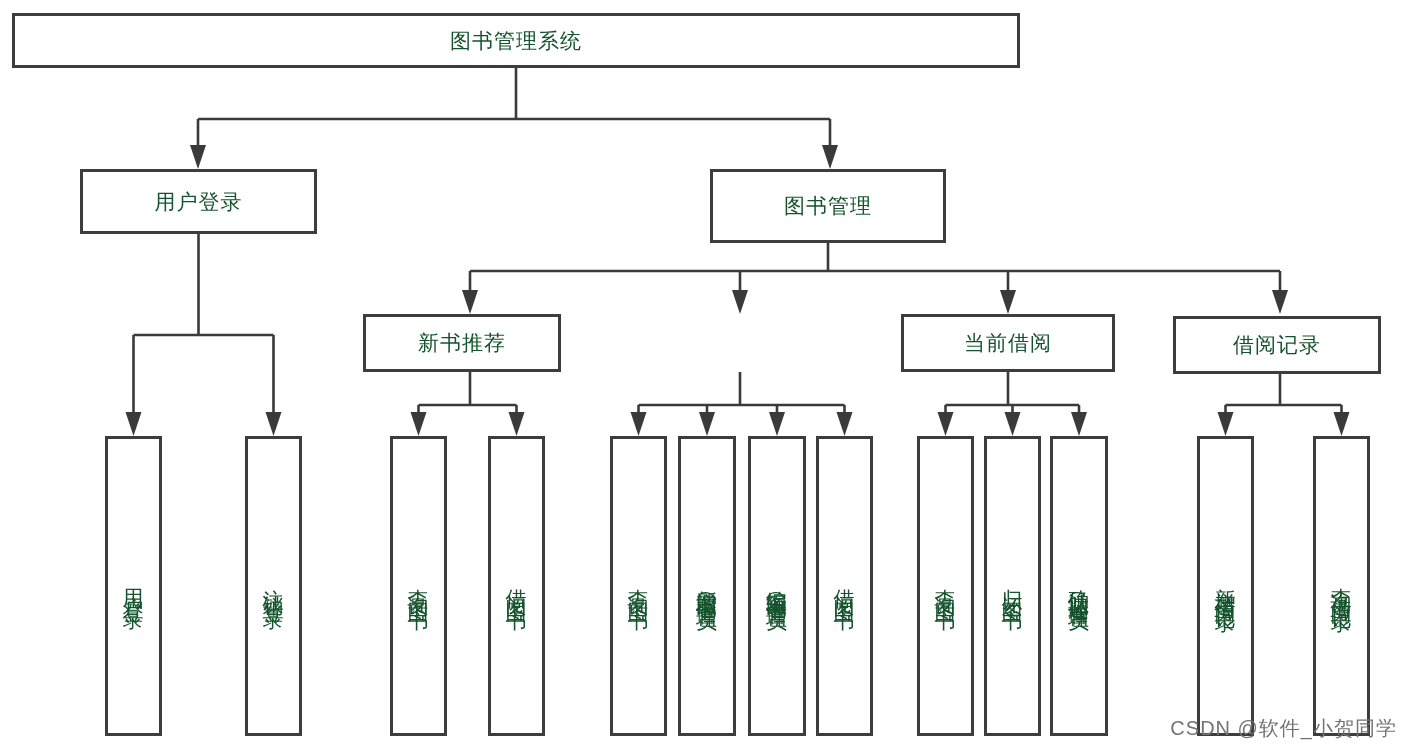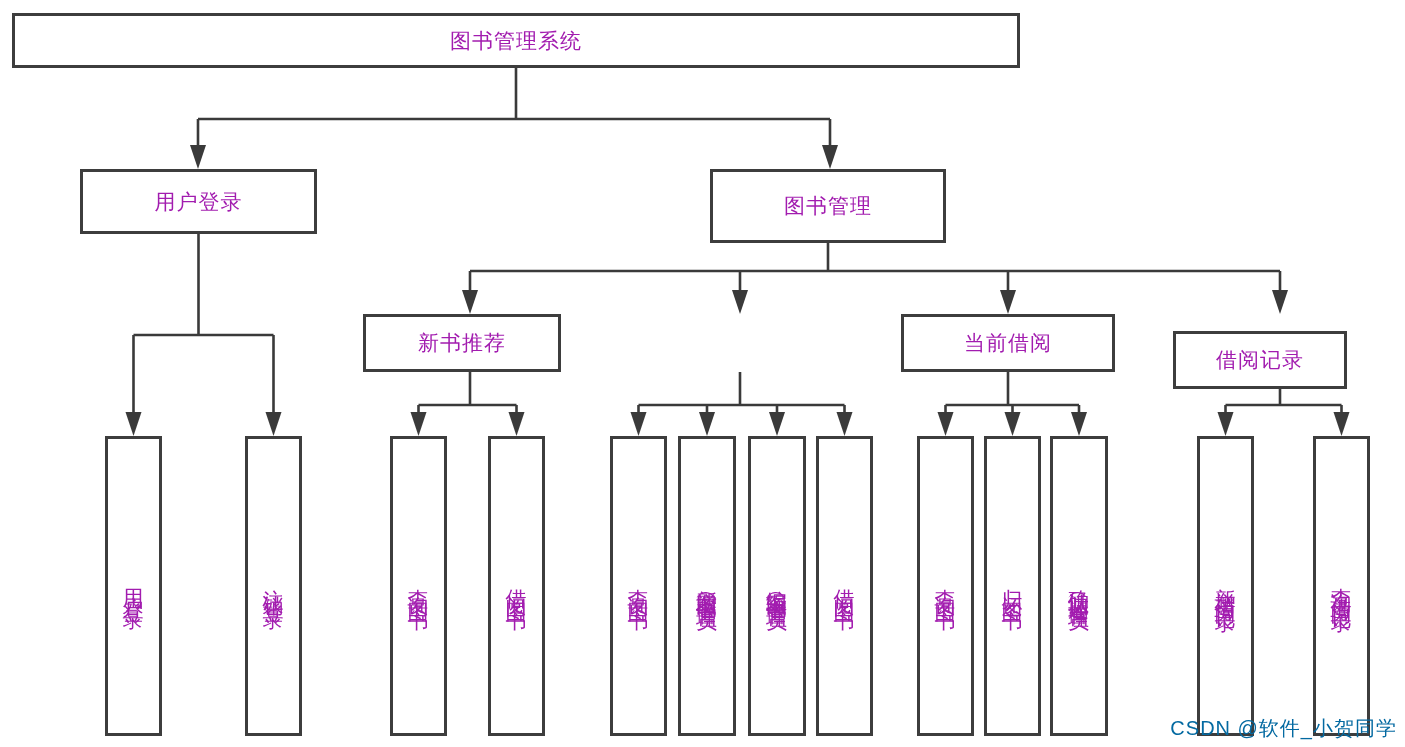--- a/index.html
+++ b/index.html
@@ -21,21 +21,21 @@
     top: 0;
     width: 1405px;
     height: 747px;
     pointer-events: none;
   }
   .node {
     position: absolute;
     box-sizing: border-box;
     background: #ffffff;
     border: 3px solid #3d3d3d;
-    color: #a21caf;
+    color: #14532d;
     display: flex;
     align-items: center;
     justify-content: center;
     text-align: center;
     z-index: 2;
   }
   .node.h {
     font-size: 21px;
     letter-spacing: 1px;
   }
@@ -44,21 +44,21 @@
     writing-mode: vertical-lr;
     text-orientation: mixed;
     letter-spacing: 7px;
     line-height: 1;
   }
   .watermark {
     position: absolute;
     right: 8px;
     bottom: 5px;
     font-size: 20px;
-    color: #0369a1;
+    color: #737373;
     letter-spacing: 1px;
     z-index: 5;
     white-space: nowrap;
   }
 </style>
 </head>
 <body>
 
 <div class="canvas">
 
@@ -102,21 +102,21 @@
     </g>
   </svg>
 
   <div class="node h" style="left:12px; top:13px; width:1008px; height:55px;">图书管理系统</div>
 
   <div class="node h" style="left:80px; top:169px; width:237px; height:65px;">用户登录</div>
   <div class="node h" style="left:710px; top:169px; width:236px; height:74px;">图书管理</div>
 
   <div class="node h" style="left:363px; top:314px; width:198px; height:58px;">新书推荐</div>
   <div class="node h" style="left:901px; top:314px; width:214px; height:58px;">当前借阅</div>
-  <div class="node h" style="left:1173px; top:331px; width:174px; height:58px;">借阅记录</div>
+  <div class="node h" style="left:1173px; top:316px; width:208px; height:58px;">借阅记录</div>
 
   <div class="node v" style="left:105px; top:436px; width:57px; height:300px;">用户登录</div>
   <div class="node v" style="left:245px; top:436px; width:57px; height:300px;">注销登录</div>
 
   <div class="node v" style="left:390px; top:436px; width:57px; height:300px;">查询图书</div>
   <div class="node v" style="left:488px; top:436px; width:57px; height:300px;">借阅图书</div>
 
   <div class="node v" style="left:610px; top:436px; width:57px; height:300px;">查询图书</div>
   <div class="node v" style="left:678px; top:436px; width:58px; height:300px; letter-spacing:3px;">新增图书（管理员）</div>
   <div class="node v" style="left:748px; top:436px; width:58px; height:300px; letter-spacing:3px;">编辑图书（管理员）</div>

